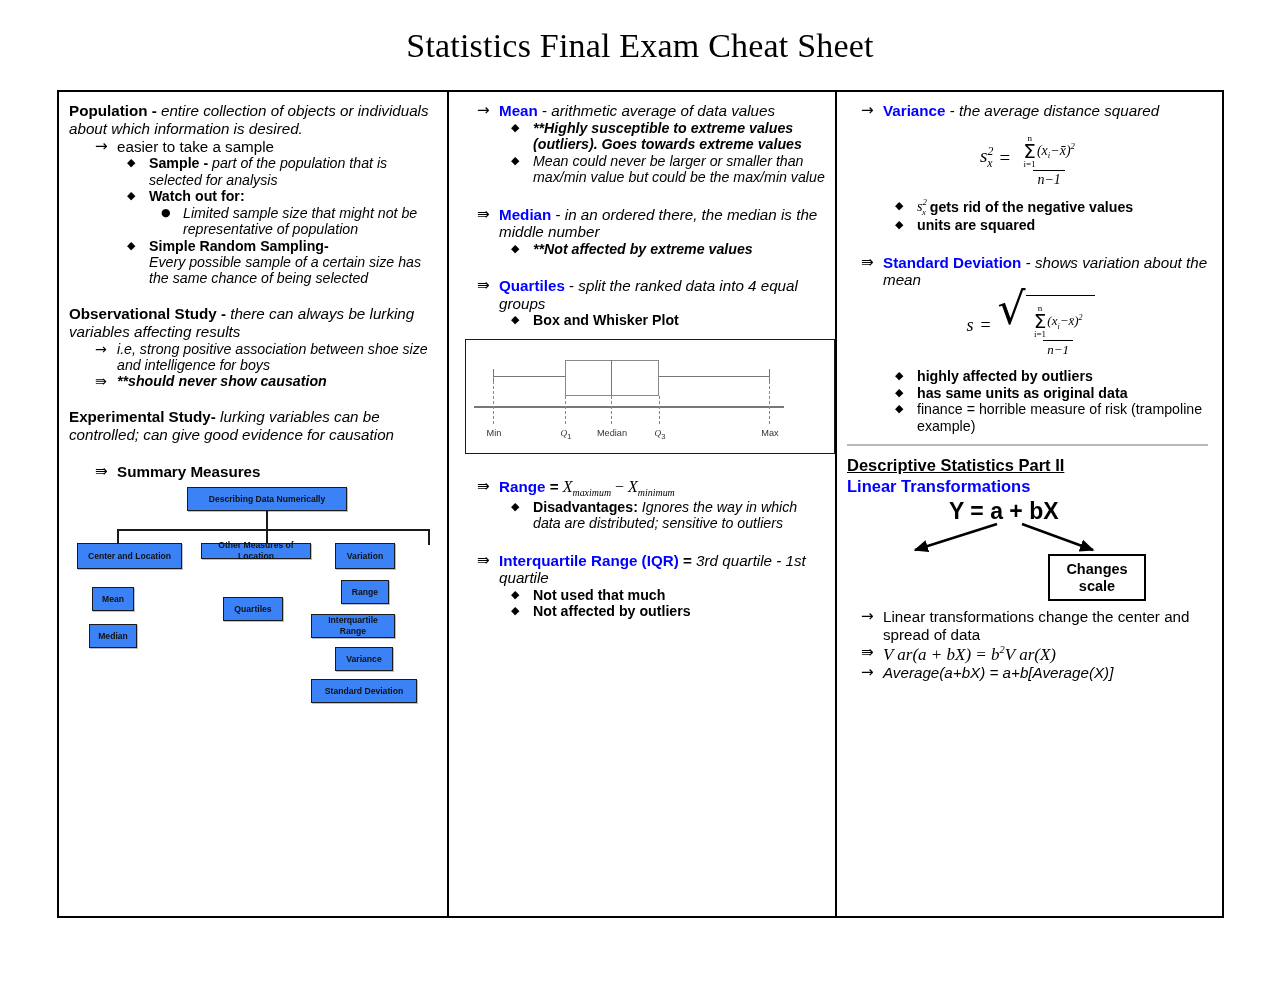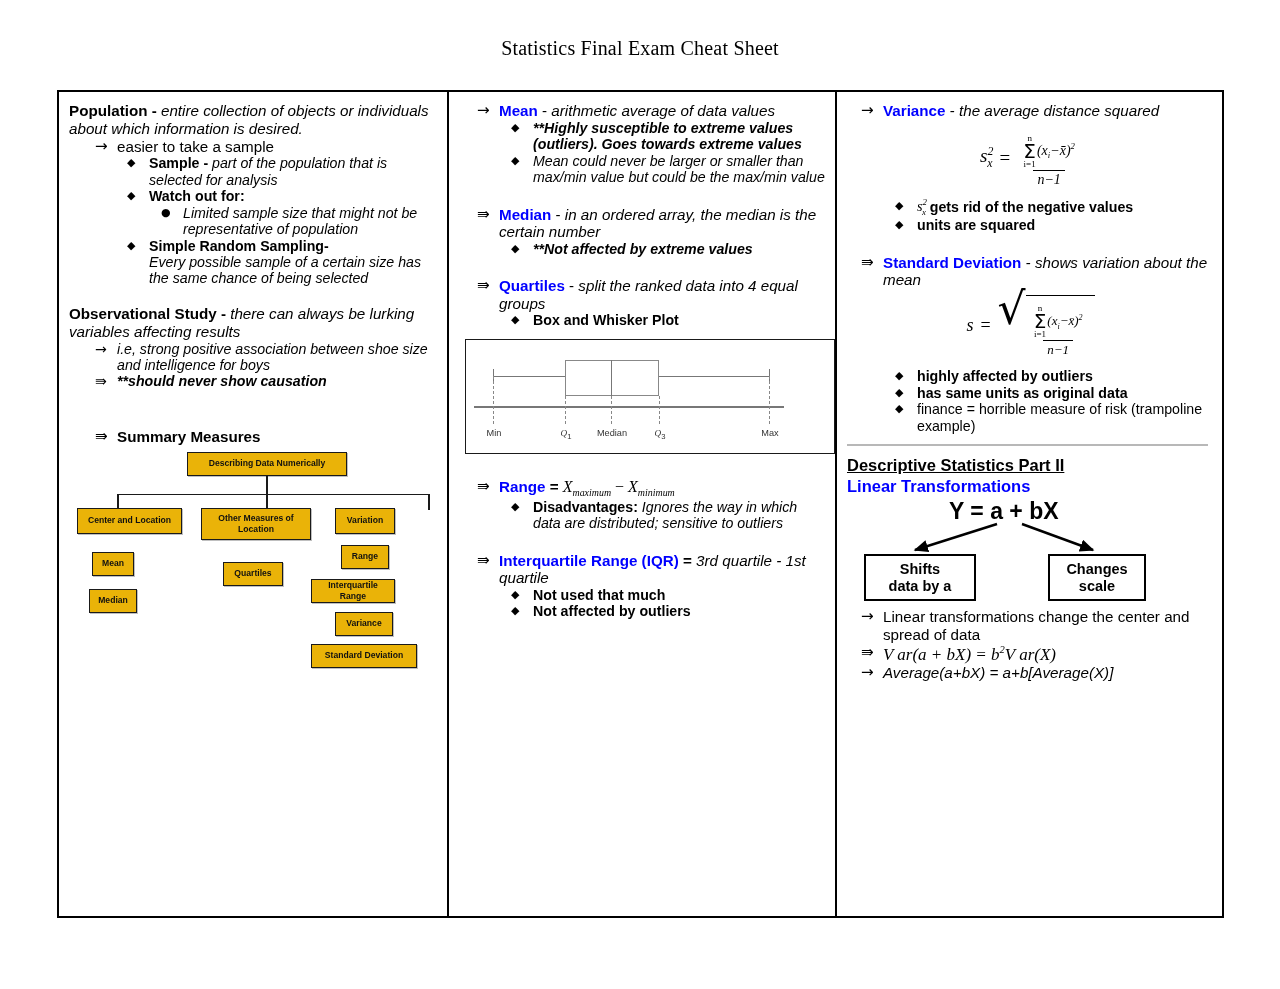--- a/index.html
+++ b/index.html
@@ -7,24 +7,24 @@
   body {
     width:1280px; height:989px;
     background:#ffffff;
     font-family:"Liberation Sans", sans-serif;
     color:#000;
     overflow:hidden;
   }
   .page-title {
     text-align:center;
     font-family:"Liberation Serif", serif;
-    font-size:20px;
+    font-size:34px;
     font-weight:normal;
     letter-spacing:0.2px;
-    padding-top:37px;
+    padding-top:27px;
     padding-bottom:12px;
   }
   .sheet {
     position:absolute;
     left:57px; top:90px;
     width:1167px; height:828px;
     border:2px solid #000;
     display:flex;
     background:#fff;
   }
@@ -125,21 +125,21 @@
   
   .flow {
     position:relative;
     width:370px; height:235px;
     margin-top:6px; margin-left:8px;
     font-family:"Liberation Sans", sans-serif;
   }
   .fbox {
     position:absolute;
     border:1.6px solid #1a1a1a;
-    background:#eab308;
+    background:#3b82f6;
     font-size:8.6px;
     font-weight:bold;
     color:#111;
     display:flex; align-items:center; justify-content:center;
     text-align:center;
     line-height:1.25;
     padding:2px 8px;
     box-shadow:1px 1px 0 rgba(0,0,0,.25);
   }
   .fline { position:absolute; background:#1a1a1a; }
@@ -241,40 +241,43 @@
       <span class="tx i">i.e, strong positive association between shoe size and intelligence for boys</span>
     </div>
 
     <div class="lvl1 t14">
       <span class="mk">⇛</span>
       <span class="tx bi">**should never show causation</span>
     </div>
 
     <div class="gap18"></div>
 
+    <div class="para t15">
+      <span class="b">Experimental Study-</span><span class="i"> lurking variables can be controlled; can give good evidence for causation</span>
+    </div>
 
     <div class="gap18"></div>
 
 
     <div class="lvl1 t15" style="margin-top:2px;">
       <span class="mk">⇛</span>
       <span class="tx b">Summary Measures</span>
     </div>
 
     <div class="flow">
       <div class="fbox" style="left:110px; top:0px; width:160px; height:24px;">Describing Data Numerically</div>
 
       <div class="fline" style="left:189px; top:24px; width:1.6px; height:18px;"></div>
       <div class="fline" style="left:40px;  top:42px; width:312px; height:1.6px;"></div>
       <div class="fline" style="left:40px;  top:42px; width:1.6px; height:16px;"></div>
       <div class="fline" style="left:189px; top:42px; width:1.6px; height:16px;"></div>
       <div class="fline" style="left:351px; top:42px; width:1.6px; height:16px;"></div>
 
       <div class="fbox" style="left:0px; top:56px; width:105px; height:26px;">Center and Location</div>
-      <div class="fbox" style="left:124px; top:56px; width:110px; height:32px;">Other Measures of Location</div>
+      <div class="fbox" style="left:124px; top:56px; width:110px; height:16px;">Other Measures of Location</div>
       <div class="fbox" style="left:258px; top:56px; width:60px; height:26px;">Variation</div>
 
       <div class="fbox" style="left:15px; top:100px; width:42px; height:24px;">Mean</div>
       <div class="fbox" style="left:12px; top:137px; width:48px; height:24px;">Median</div>
 
       <div class="fbox" style="left:146px; top:110px; width:60px; height:24px;">Quartiles</div>
 
       <div class="fbox" style="left:264px; top:93px; width:48px; height:24px;">Range</div>
       <div class="fbox" style="left:234px; top:127px; width:84px; height:24px;">Interquartile Range</div>
       <div class="fbox" style="left:258px; top:160px; width:58px; height:24px;">Variance</div>
@@ -297,21 +300,21 @@
 
     <div class="lvl2 t14" style="margin-left:52px;">
       <span class="mk diamond">◆</span>
       <span class="tx i">Mean could never be larger or smaller than max/min value but could be the max/min value</span>
     </div>
 
     <div class="gap20"></div>
 
     <div class="lvl1 t15" style="margin-left:18px;">
       <span class="mk">⇛</span>
-      <span class="tx"><span class="blue">Median</span><span> - </span><span class="i">in an ordered array, the median is the certain number</span></span>
+      <span class="tx"><span class="blue">Median</span><span> - </span><span class="i">in an ordered there, the median is the middle number</span></span>
     </div>
 
     <div class="lvl2 t14" style="margin-left:52px;">
       <span class="mk diamond">◆</span>
       <span class="tx bi">**Not affected by extreme values</span>
     </div>
 
     <div class="gap20"></div>
 
     <div class="lvl1 t15" style="margin-left:18px;">
@@ -476,23 +479,20 @@
       <div class="lt-eq">Y = a + bX</div>
       <svg width="340" height="110" style="position:absolute; left:0; top:0;">
         <defs>
           <marker id="ah" markerWidth="7" markerHeight="7" refX="5.4" refY="2.6" orient="auto">
             <path d="M0,0 L6,2.6 L0,5.2 z" fill="#000"></path>
           </marker>
         </defs>
         <line x1="140" y1="26" x2="58" y2="52" stroke="#000" stroke-width="2.4" marker-end="url(#ah)"></line>
         <line x1="165" y1="26" x2="236" y2="52" stroke="#000" stroke-width="2.4" marker-end="url(#ah)"></line>
       </svg>
-      <div class="lt-box" style="left:7px; top:56px; width:112px; height:47px;">
-        <span><span>Shifts</span><br><span>data by a</span></span>
-      </div>
       <div class="lt-box" style="left:191px; top:56px; width:98px; height:47px;">
         <span><span>Changes</span><br><span>scale</span></span>
       </div>
     </div>
 
     <div class="lvl1 t15" style="margin-left:14px;">
       <span class="mk">→</span>
       <span class="tx">Linear transformations change the center and spread of data</span>
     </div>
 

